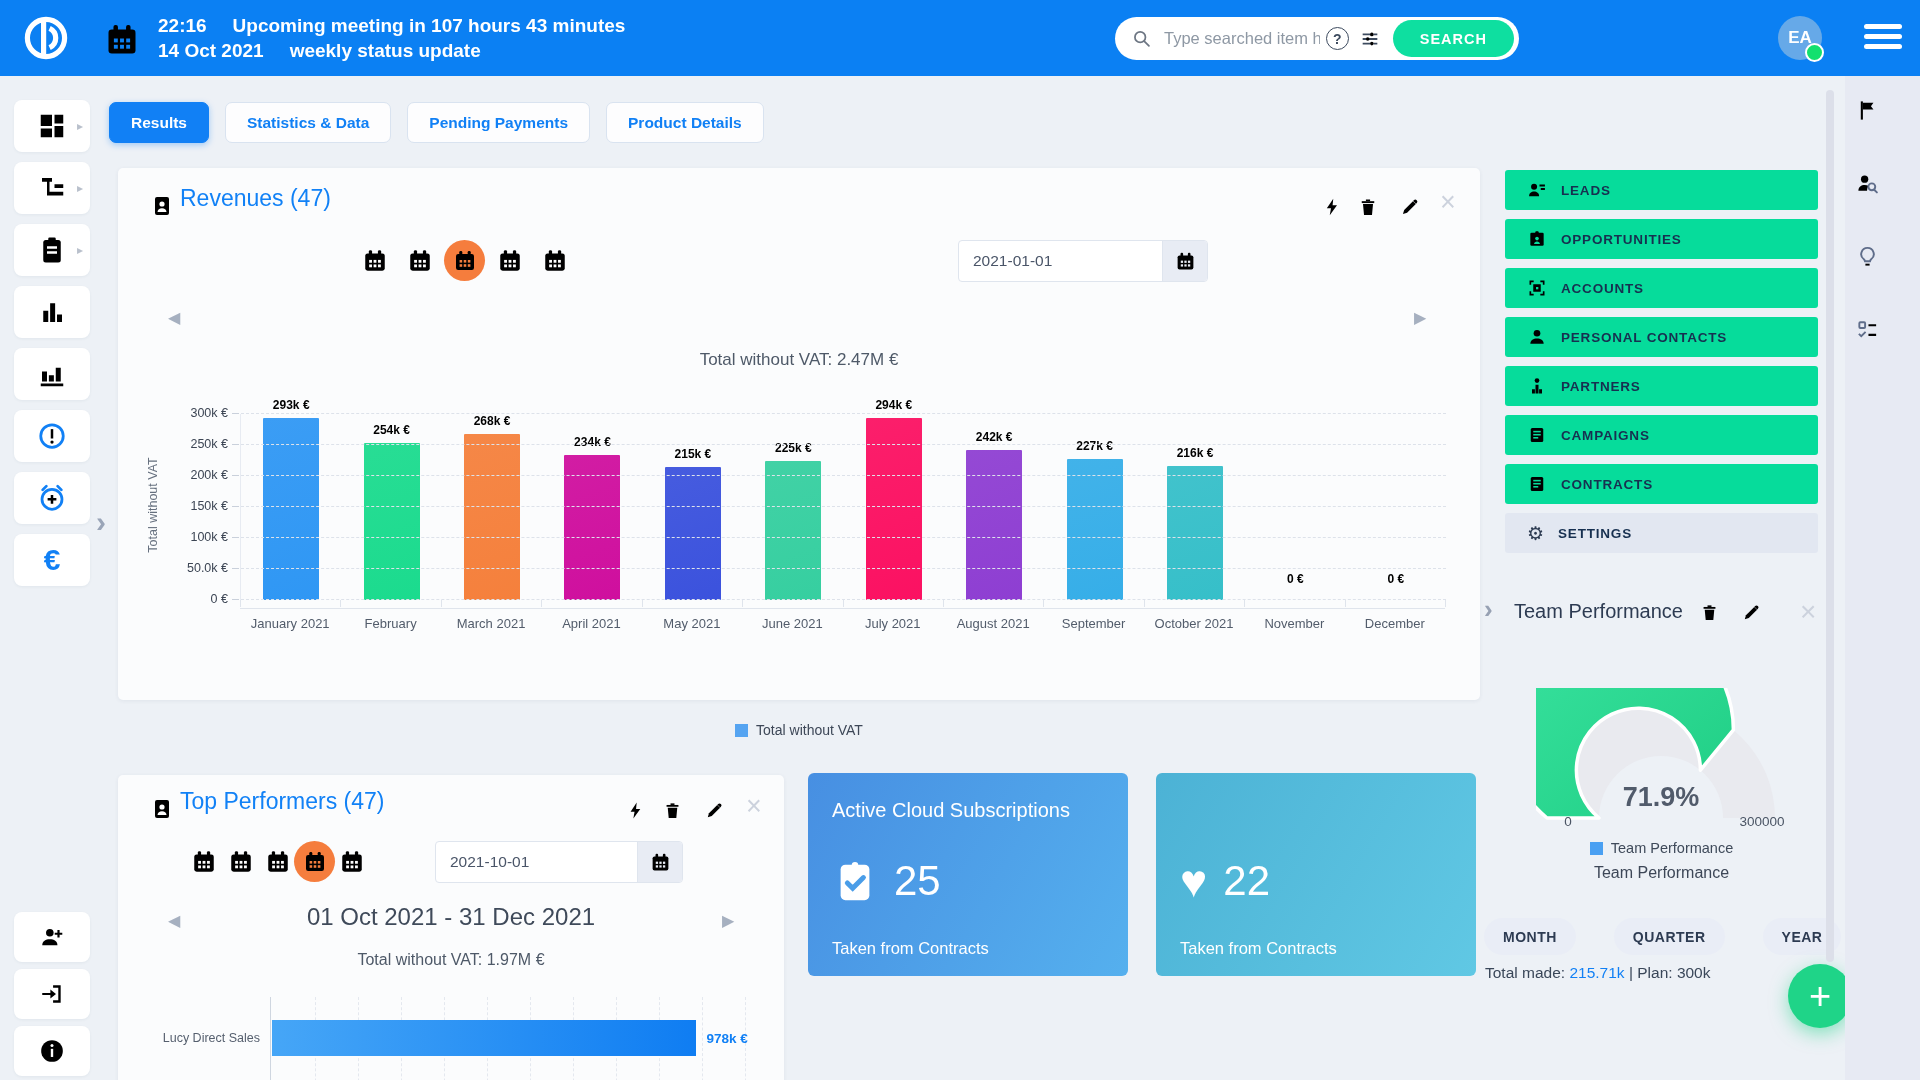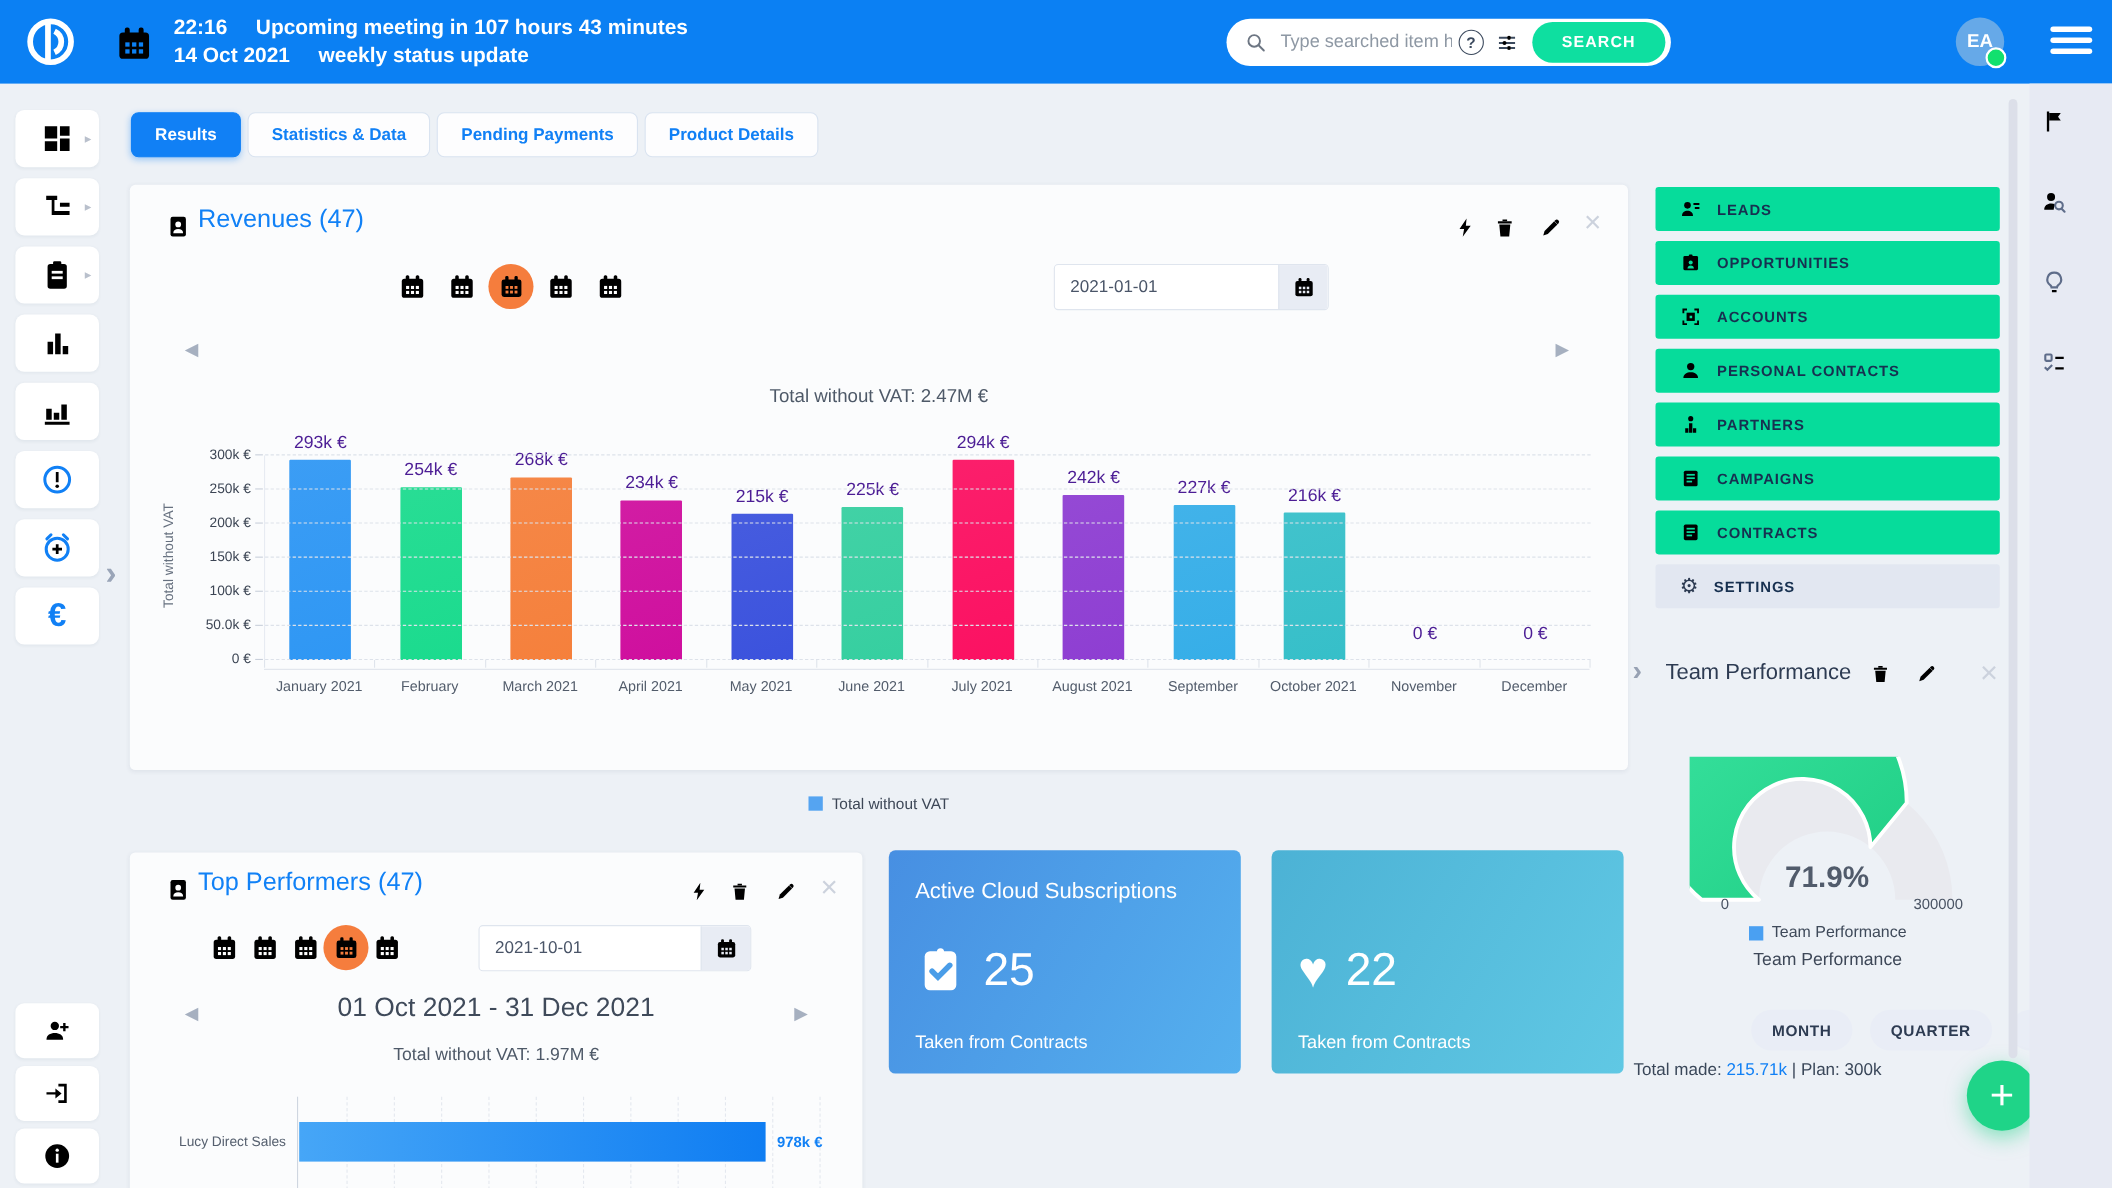--- a/index.html
+++ b/index.html
@@ -21,21 +21,21 @@
   #avatar .dot{position:absolute;right:-2px;bottom:-2px;width:15px;height:15px;background:#12e06e;border:2.5px solid #fff;border-radius:50%;}
   #burger{position:absolute;left:1864px;top:24px;width:38px;cursor:pointer;}
   #burger i{display:block;height:5px;background:#fff;border-radius:2.5px;margin-bottom:5px;}
   
   .rail-card{position:absolute;left:14px;width:76px;height:52px;background:#fff;border-radius:8px;box-shadow:0 1px 3px rgba(40,60,90,.06);display:flex;align-items:center;justify-content:center;color:#1180f5;cursor:pointer;}
   .rail-card .caret{position:absolute;right:7px;top:50%;transform:translateY(-50%);color:#b9c0cc;font-size:12px;}
   .rail-card.grey{color:#5f6d8a;}
   .rail-card .txt{font-size:30px;font-weight:bold;}
   #left-expander{position:absolute;left:96px;top:505px;color:#9aa5b8;font-size:30px;font-weight:bold;cursor:pointer;}
   
-  #tabs{position:absolute;left:119px;top:102px;display:flex;gap:6px;}
+  #tabs{position:absolute;left:109px;top:102px;display:flex;gap:16px;}
   .tab{height:41px;padding:0 21px;border-radius:7px;border:1px solid #d9e3f0;background:#fdfdfe;color:#1180f5;font-size:15.5px;font-weight:bold;cursor:pointer;font-family:inherit;}
   .tab.active{background:#1180f5;color:#fff;border-color:#1180f5;box-shadow:0 2px 6px rgba(17,128,245,.35);}
   
   .widget{position:absolute;background:#fbfcfd;border-radius:5px;box-shadow:0 1px 4px rgba(40,60,90,.07);}
   #rev-card{left:118px;top:168px;width:1362px;height:532px;}
   #perf-card{left:118px;top:775px;width:666px;height:400px;}
   .w-title{position:absolute;font-size:23px;color:#1181f6;}
   .w-lock{position:absolute;color:#9aa4b2;}
   .w-act{position:absolute;color:#5b6b8c;cursor:pointer;}
   .w-act.close{color:#ccd2dd;font-size:27px;line-height:20px;font-weight:normal;}
@@ -47,21 +47,21 @@
   .nav-arrow{position:absolute;color:#a6b0c0;font-size:16px;cursor:pointer;}
   .period{position:absolute;width:100%;text-align:center;color:#3f4a5a;font-size:26px;}
   .subtotal{position:absolute;width:100%;text-align:center;color:#4e5968;font-size:17px;}
   
   #rev-plot{position:absolute;left:122px;top:246px;width:1205px;height:186px;border-left:1px solid #e7ebf2;}
   .gridline{position:absolute;left:0;right:0;border-top:1.5px dashed #dde2ea;}
   .gridline:before{content:"";position:absolute;left:-9px;top:-1.5px;width:7px;border-top:1.5px solid #c9d0db;}
   #rev-bars{position:absolute;left:0;top:0;width:100%;height:100%;display:flex;}
   .slot{flex:1;position:relative;}
   .bar{position:absolute;left:50%;transform:translateX(-50%);bottom:0;width:56px;border-radius:1px;}
-  .bar-label{position:absolute;left:50%;transform:translateX(-50%);white-space:nowrap;font-size:16px;font-weight:normal;color:#4c1d95;}
+  .bar-label{position:absolute;left:50%;transform:translateX(-50%);white-space:nowrap;font-size:12px;font-weight:bold;color:#000000;}
   #rev-xlabels{position:absolute;left:122px;top:440px;width:1205px;display:flex;border-top:1px solid #dfe4ec;padding-top:7px;}
   #rev-xlabels .xl{flex:1;text-align:center;font-size:13px;color:#525c6b;}
   .xtick{position:absolute;width:1px;height:7px;background:#dfe4ec;top:432px;}
   #rev-ylab{position:absolute;left:-30px;top:330px;transform:rotate(-90deg);transform-origin:center;font-size:12.5px;color:#66707f;width:130px;text-align:center;}
   .ytick{position:absolute;width:84px;text-align:right;font-size:12.5px;color:#3c4554;}
   .legend{position:absolute;width:100%;display:flex;align-items:center;justify-content:center;gap:8px;font-size:14px;color:#3d4757;}
   .legend .sq{width:13px;height:13px;background:#55a4f1;}
   
   #perf-grid{position:absolute;left:154px;top:222px;width:480px;height:110px;}
   #perf-grid i{position:absolute;top:0;bottom:0;border-left:1.5px dashed #e4e8ef;}
@@ -90,21 +90,21 @@
   #tp-pencil{left:1742px;top:603px;}
   #tp-close{position:absolute;left:1800px;top:596px;color:#ccd2dd;font-size:28px;cursor:pointer;}
   #gauge-wrap{position:absolute;left:1536px;top:688px;width:250px;height:135px;}
   #tp-pct{position:absolute;left:1536px;top:782px;width:250px;text-align:center;font-size:27px;font-weight:bold;color:#515b6b;}
   .tp-minmax{position:absolute;top:814px;font-size:13.5px;color:#4a5464;}
   #tp-min{left:1548px;width:40px;text-align:center;}
   #tp-max{left:1722px;width:80px;text-align:center;}
   #tp-legend{position:absolute;left:1505px;top:840px;width:313px;display:flex;align-items:center;justify-content:center;gap:8px;font-size:14.5px;color:#3f4a5a;}
   #tp-legend .sq{width:13px;height:13px;background:#4aa0f2;}
   #tp-caption{position:absolute;left:1505px;top:864px;width:313px;text-align:center;font-size:16px;color:#3d4757;}
-  #tp-buttons{position:absolute;left:1592px;top:918px;display:flex;gap:16px;}
+  #tp-buttons{position:absolute;left:1484px;top:918px;display:flex;gap:38px;}
   .pill-btn{height:37px;padding:0 19px;background:#e9edf6;border:0;border-radius:19px;font-size:14px;font-weight:bold;letter-spacing:.5px;color:#2d3b52;cursor:pointer;font-family:inherit;}
   #tp-total{position:absolute;left:1485px;top:964px;width:353px;font-size:15.5px;color:#3a4759;}
   #tp-total .blue{color:#1180f5;}
   
   #fab{position:absolute;left:1788px;top:964px;width:64px;height:64px;background:#1fd488;border-radius:50%;color:#fff;font-size:38px;font-weight:300;display:flex;align-items:center;justify-content:center;cursor:pointer;box-shadow:0 6px 18px rgba(31,212,136,.5);}
   #expand-ic{position:absolute;left:1854px;top:1040px;color:#a6aebc;cursor:pointer;}
   #right-rail{position:absolute;left:1845px;top:76px;width:75px;height:1004px;background:#e7eaf3;}
   .rail-ic{position:absolute;left:1856px;color:#5f6d8a;cursor:pointer;}
   #scroll-thumb{position:absolute;left:1826px;top:90px;width:8px;height:872px;background:#dcdfe9;border-radius:4px;}
 </style>

